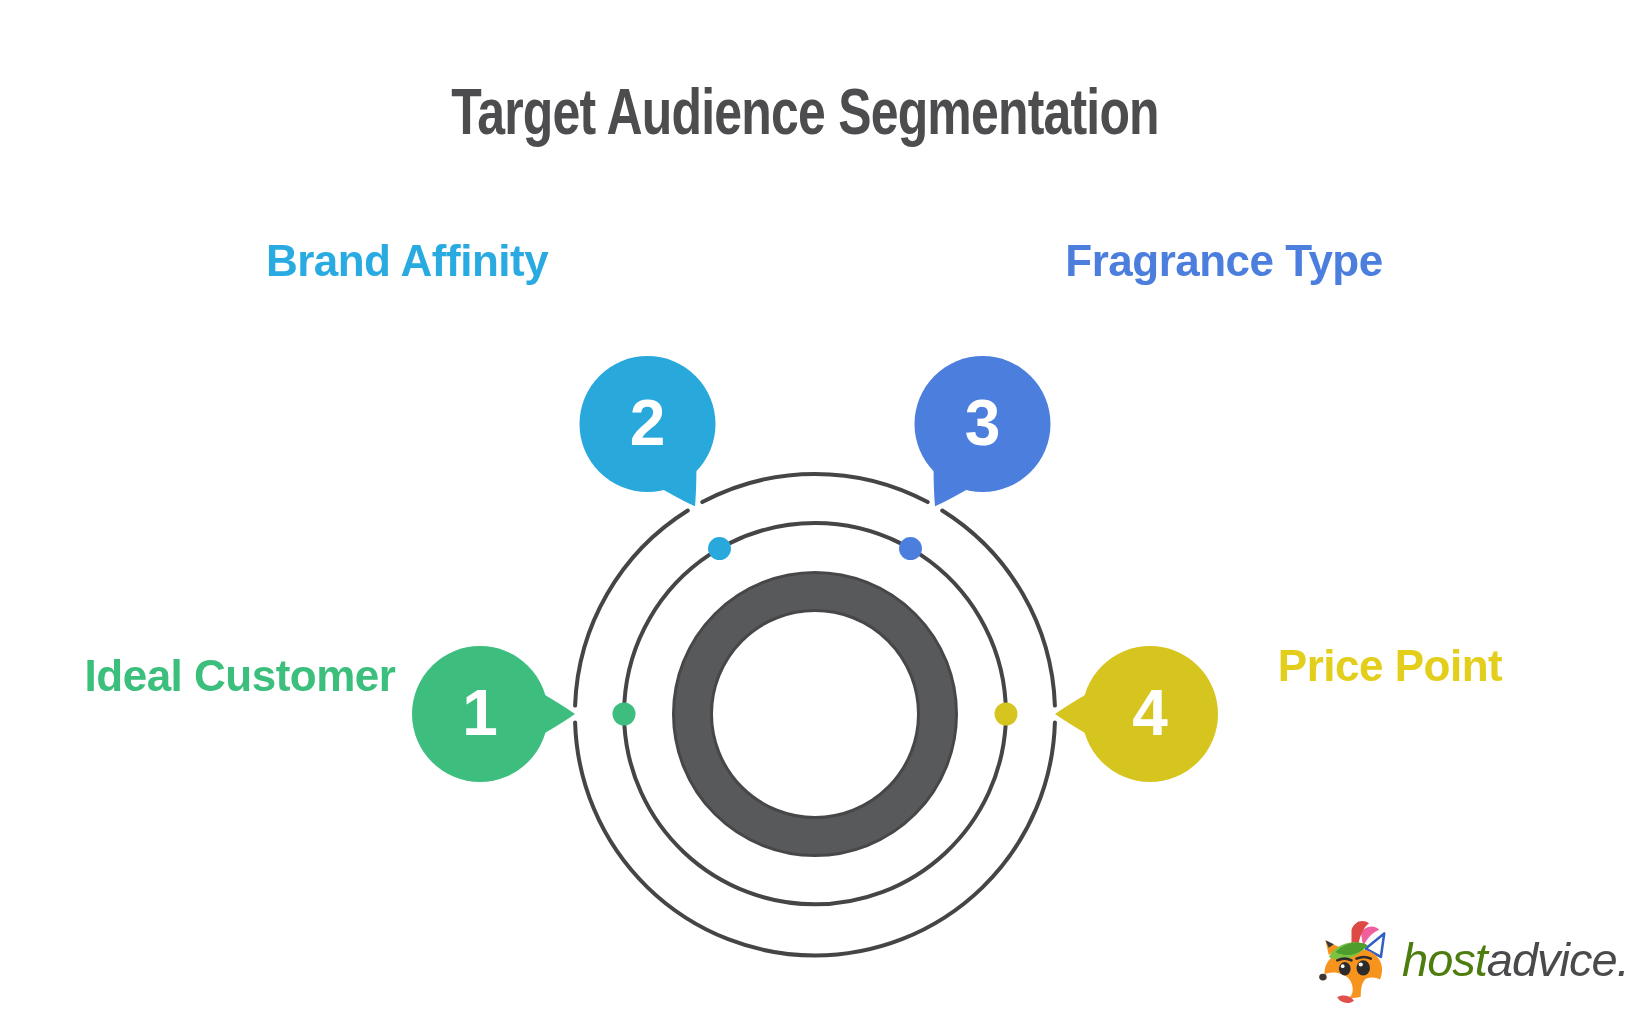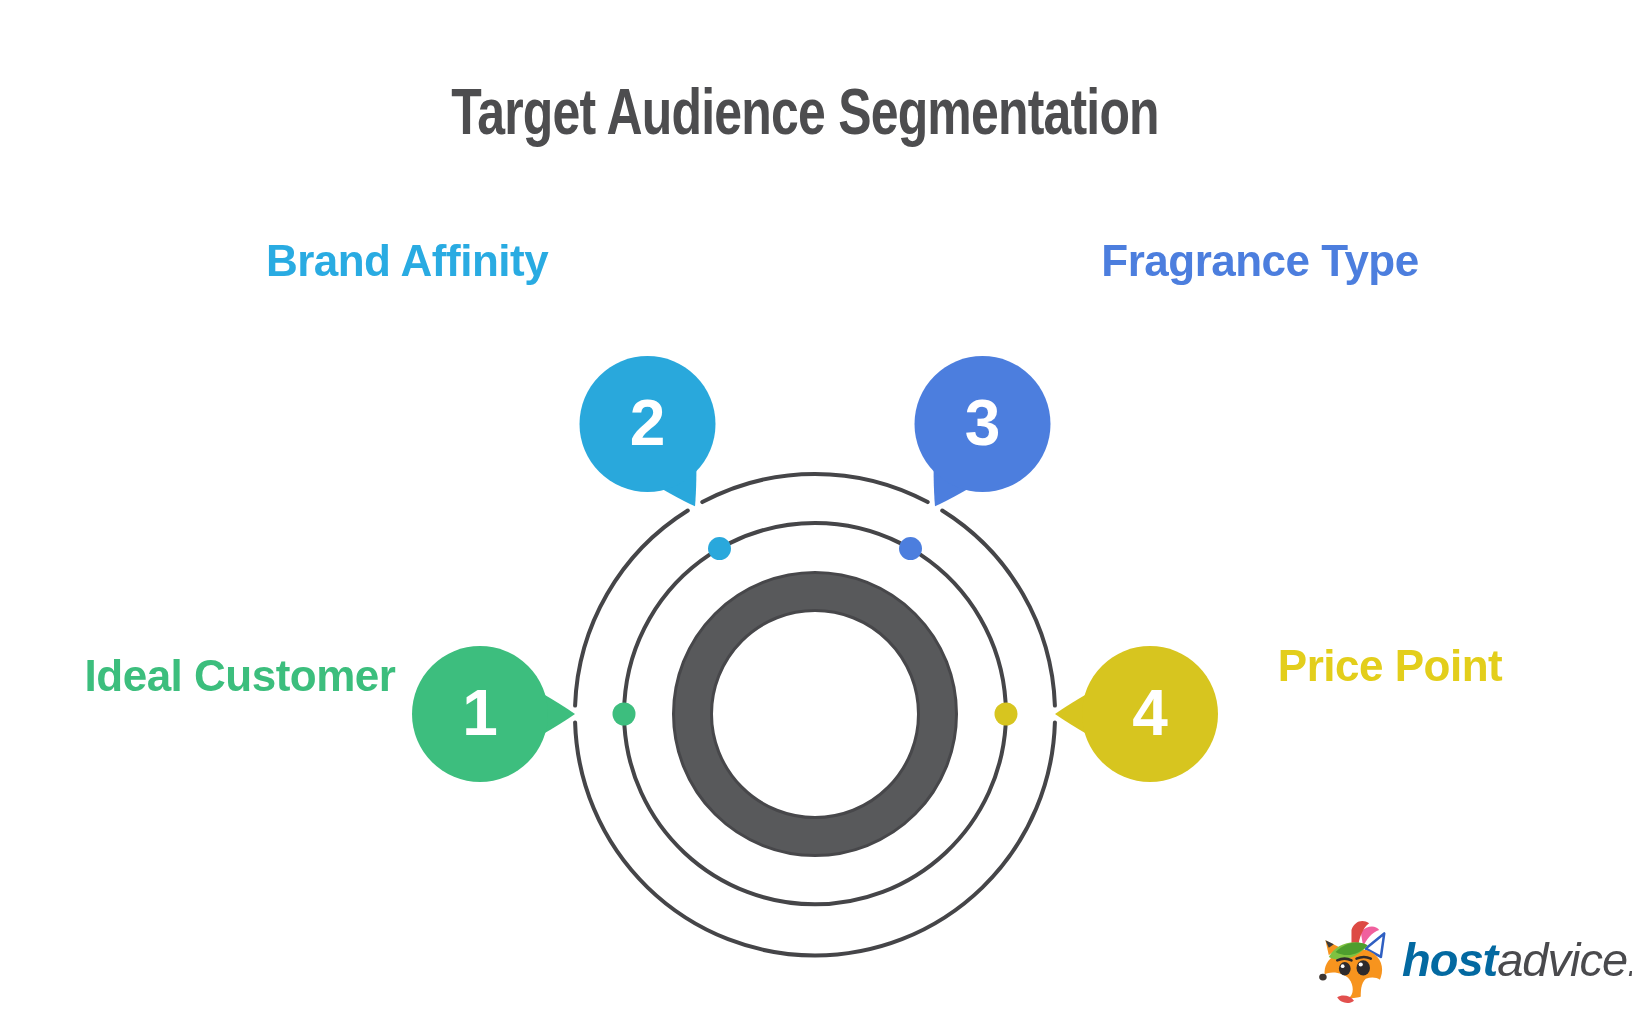--- a/index.html
+++ b/index.html
@@ -58,21 +58,21 @@
     align-items:center;
   }
   .logo-text{
     font-size:47px;
     font-style:italic;
     letter-spacing:-1px;
     white-space:nowrap;
     margin-left:6px;
     padding-bottom:6px;
   }
-  .logo-bold{font-weight:700;color:#0369a1;}
+  .logo-bold{font-weight:400;color:#4d7c0f;}
   .logo-light{font-weight:400;color:#4A4A4D;}
 </style>
 </head>
 <body>
 
 <div class="canvas">
 
   <div class="page-title">
     <span class="condense">Target Audience Segmentation</span>
   </div>
@@ -121,21 +121,21 @@
     </g>
   </svg>
 
   <div class="bubble-number" style="left:480px;top:714px;">1</div>
   <div class="bubble-number" style="left:647.5px;top:424px;">2</div>
   <div class="bubble-number" style="left:982.5px;top:424px;">3</div>
   <div class="bubble-number" style="left:1150px;top:714px;">4</div>
 
   <div class="seg-label label-1" style="left:240px;top:666px;">Ideal Customer</div>
   <div class="seg-label label-2" style="left:407px;top:261px;">Brand Affinity</div>
-  <div class="seg-label label-3" style="left:1260px;top:261px;">Fragrance Type</div>
+  <div class="seg-label label-3" style="left:1224px;top:261px;">Fragrance Type</div>
   <div class="seg-label label-4" style="left:1390px;top:666px;">Price Point</div>
 
   <div class="logo">
     <svg width="84" height="84" viewBox="0 0 100 100">
       <path d="M58 14 C66 6 76 6 80 12 C72 14 64 24 61 32 Z" fill="#F0609E"></path>
       <path d="M47 12 C50 2 60 -2 68 4 C60 10 56 22 55 32 L47 30 Z" fill="#DD4A44"></path>
       <path d="M64 34 L86 16 L82 44 Z" fill="#FFFFFF" stroke="#2F5FC2" stroke-width="3" stroke-linejoin="round"></path>
       <path d="M20 42 L16 24 L32 32 Z" fill="#F7941E"></path>
       <path d="M16 24 L20 33 L26 29 Z" fill="#3A3A3C"></path>
       <path d="M24 44 C36 34 58 32 70 38 C82 44 86 56 82 68 C78 82 66 92 50 93 C34 94 20 84 16 70 C13 58 17 50 24 44 Z" fill="#F7941E"></path>

